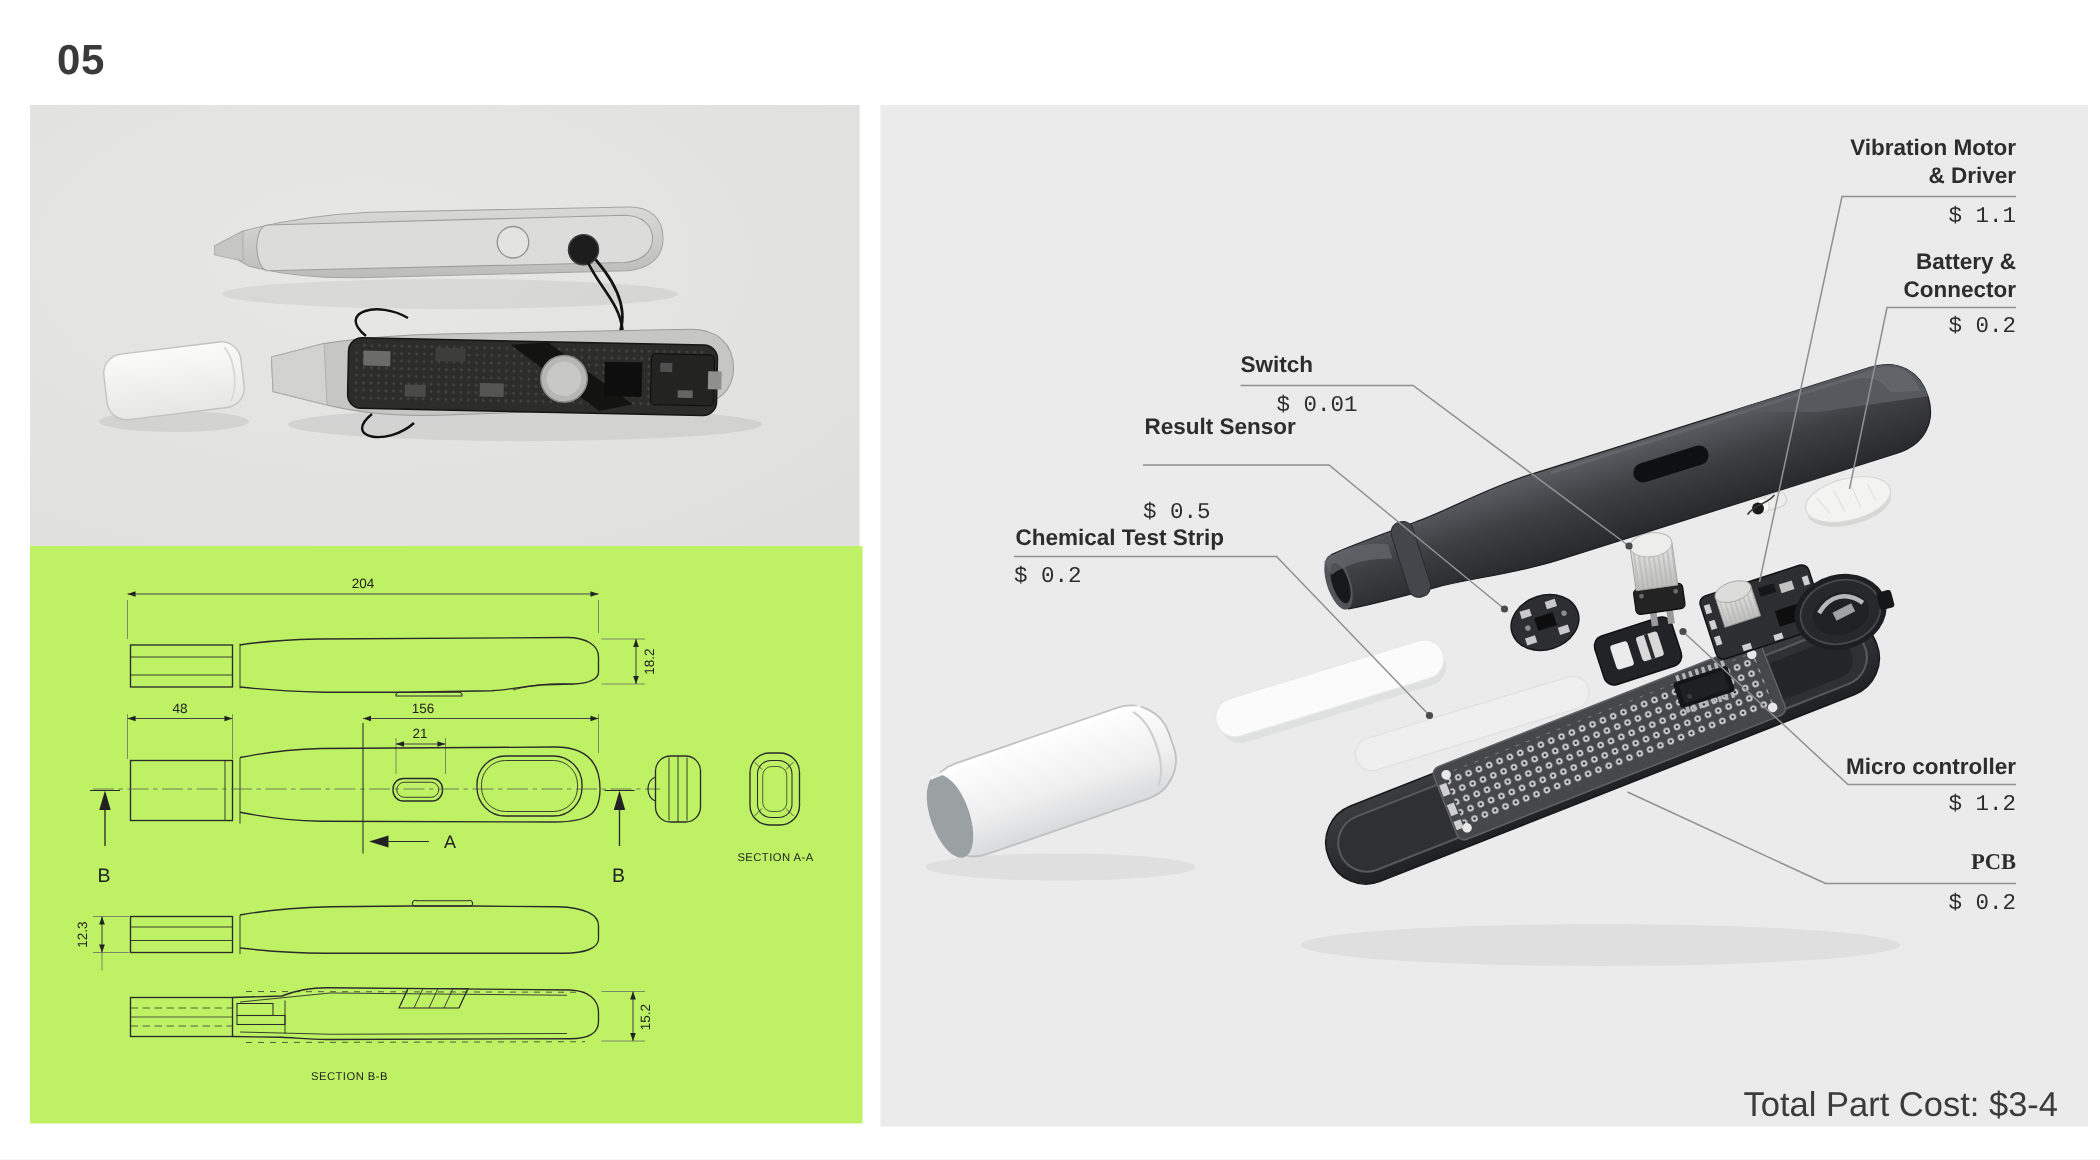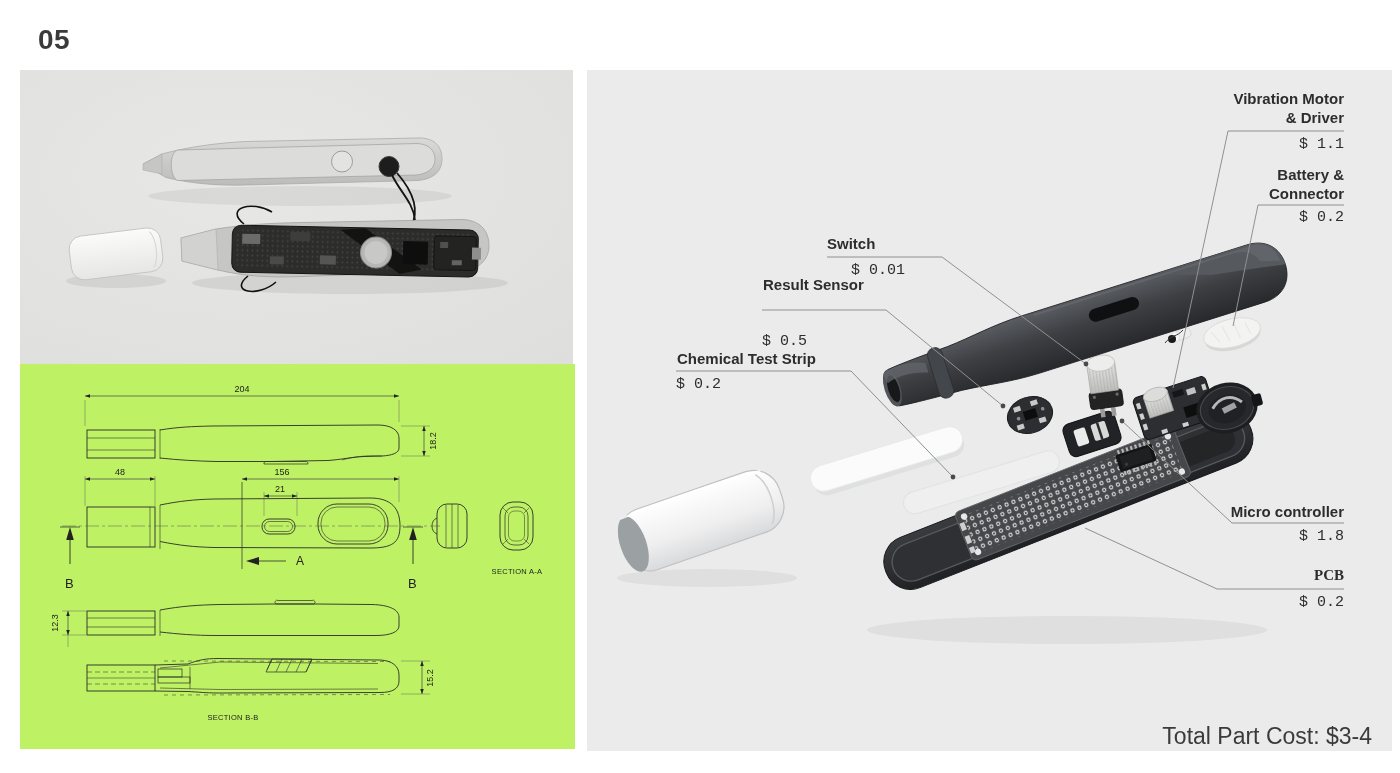--- a/index.html
+++ b/index.html
@@ -430,19 +430,19 @@
   <div class="plabel" style="left:240px;top:164px;">Switch</div>
   <div class="pprice" style="left:234px;top:192px;margin-left:30px;">$ 0.01</div>
 
   <div class="plabel" style="left:176px;top:205px;">Result Sensor</div>
   <div class="pprice" style="left:175px;top:231px;margin-top:32px;">$ 0.5</div>
 
   <div class="plabel" style="left:90px;top:279px;">Chemical Test Strip</div>
   <div class="pprice" style="left:89px;top:306px;">$ 0.2</div>
 
   <div class="plabel ralign" style="right:48px;top:432px;width:140px;">Micro controller</div>
-  <div class="pprice ralign" style="right:48px;top:458px;width:80px;">$ 1.8</div>
+  <div class="pprice ralign" style="right:48px;top:458px;width:80px;">$ 1.2</div>
 
   <div class="plabel ralign" style="right:48px;top:496px;width:80px;font-family:Liberation Serif, serif;">PCB</div>
   <div class="pprice ralign" style="right:48px;top:524px;width:80px;">$ 0.2</div>
 
   <div class="total-cost">Total Part Cost: $3-4</div>
 </div>
 
 </body></html>

